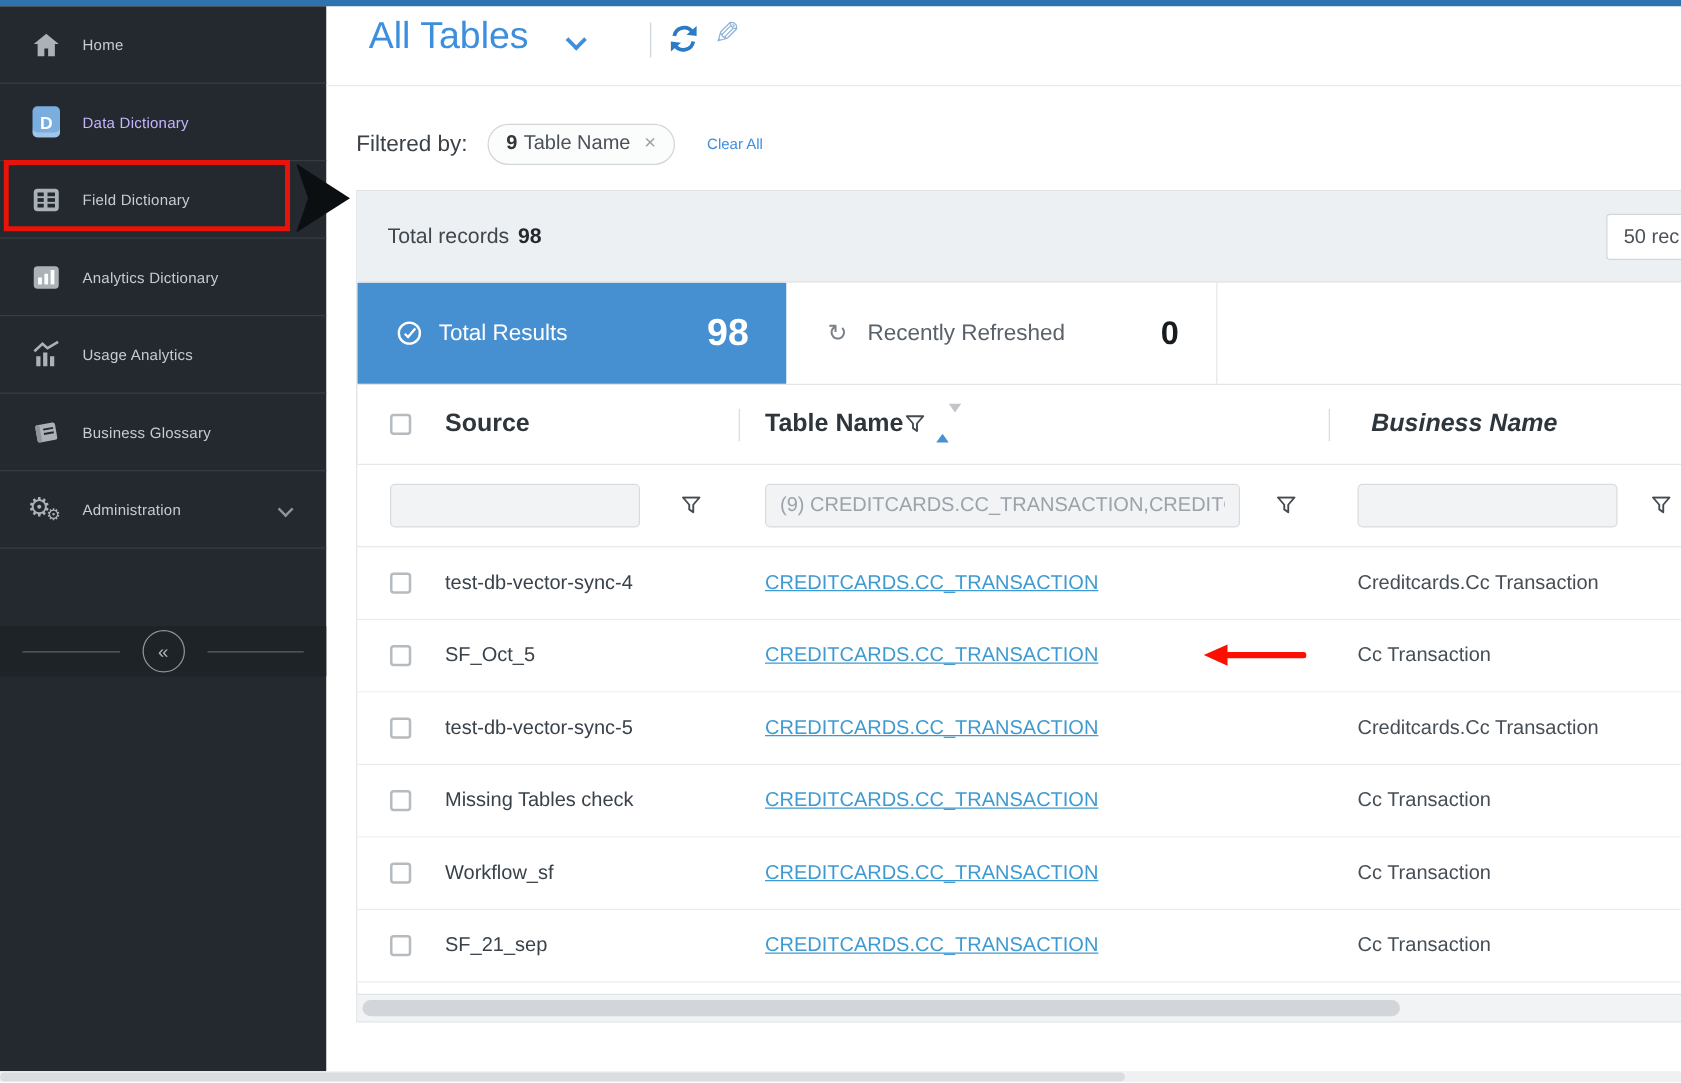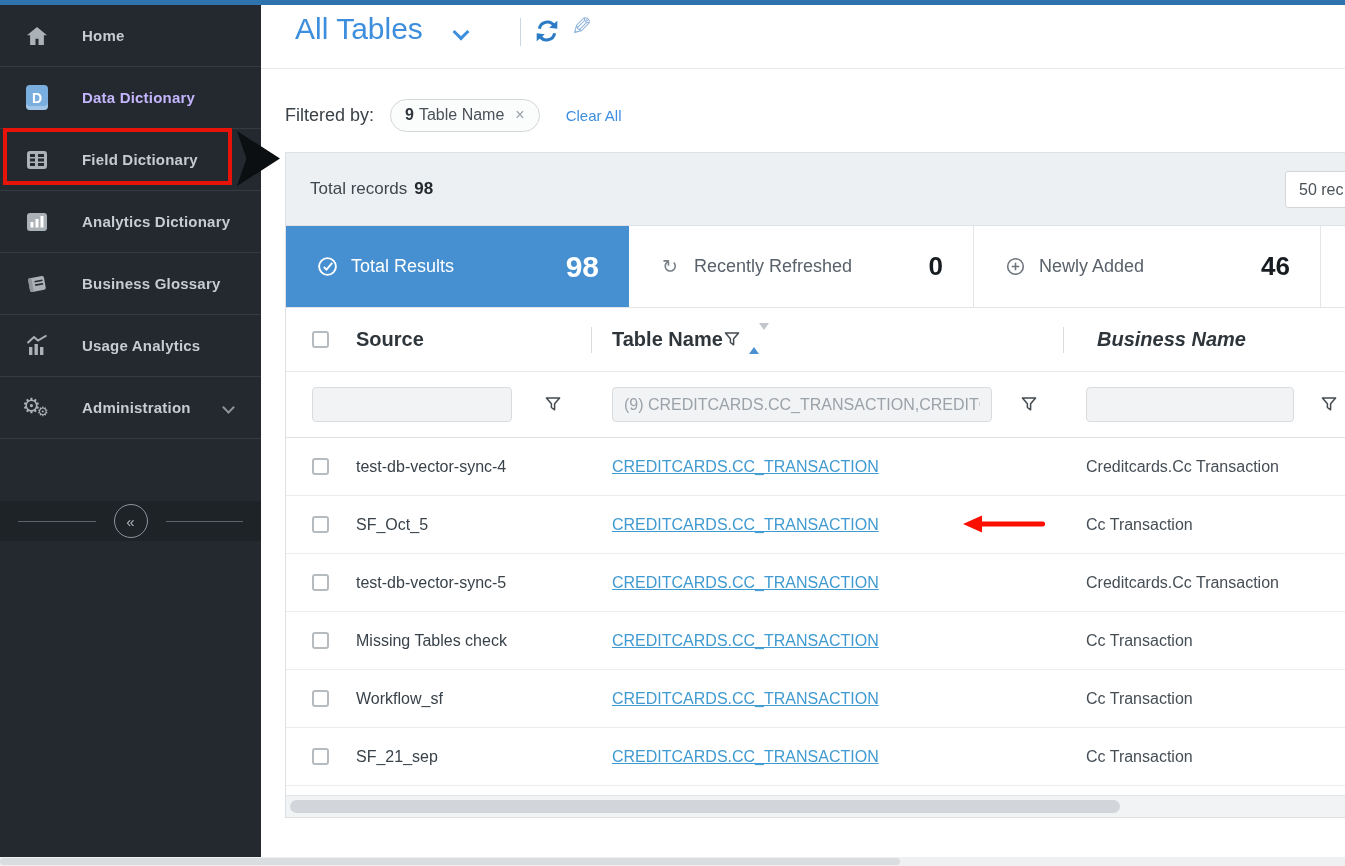--- a/index.html
+++ b/index.html
@@ -7,21 +7,21 @@
   #page { position:relative; width:1345px; height:866px; overflow:hidden; background:#fff; }
 
   
   .topbar { position:absolute; left:0; top:0; width:1345px; height:5px; background:#2e73ad; }
 
   
   .sidebar { position:absolute; left:0; top:5px; width:261px; height:852px; background:#23292e; }
   .side-item { position:relative; height:62px; display:flex; align-items:center; padding-left:24px;
                border-bottom:1px solid #343c42; cursor:pointer; }
   .side-item .ic { width:26px; height:26px; display:flex; align-items:center; justify-content:center; flex:none; }
-  .side-item .lbl { margin-left:32px; font-size:15px; color:#c6cdd2; letter-spacing:.2px;font-weight:bold; }
+  .side-item .lbl { margin-left:16px; font-size:12px; color:#c6cdd2; letter-spacing:.2px; }
   .side-item.active .lbl { color:#c4b5fd; }
   .dd-badge { width:22px; height:25px; background:#79aede; border-radius:4px; color:#fff; font-weight:bold;
               font-size:14px; display:flex; align-items:center; justify-content:center;
               box-shadow: inset 0 -4px 0 rgba(255,255,255,.3); }
   .gears { position:relative; width:26px; height:26px; color:#aab2b7; }
   .gears .g1 { position:absolute; left:-2px; top:-1px; font-size:21px; }
   .gears .g2 { position:absolute; left:13px; top:9px; font-size:13px; }
   .chev-down { position:absolute; right:28px; top:26px; width:9px; height:9px;
                border-right:2px solid #8d959b; border-bottom:2px solid #8d959b; transform:rotate(45deg); }
   .collapse-strip { position:absolute; left:0; top:496px; width:261px; height:40px; background:#1d2327;
@@ -42,21 +42,21 @@
   .hd-rule { position:absolute; left:261px; top:68px; width:1084px; height:1px; background:#e7eaed; }
 
   
   .filterbar { position:absolute; left:285px; top:98px; height:34px; display:flex; align-items:center; }
   .fb-label { font-size:18px; color:#3a4147; }
   .fb-chip { margin-left:16px; height:33px; border:1px solid #d3d6d9; border-radius:17px; background:#fbfcfc;
              display:flex; align-items:center; padding:0 14px; cursor:pointer; }
   .fb-chip .cnt { font-weight:bold; font-size:16px; color:#2f363c; }
   .fb-chip .txt { margin-left:5px; font-size:16px; color:#4a5157; }
   .fb-chip .x { margin-left:11px; font-size:16px; color:#9aa1a7; cursor:pointer; }
-  .fb-clear { margin-left:26px; font-size:15px; color:#3e8ede; cursor:pointer; }
+  .fb-clear { margin-left:26px; font-size:12px; color:#3e8ede; cursor:pointer; }
 
   
   .card { position:absolute; left:285px; top:152px; width:1115px; height:666px; border:1px solid #dde1e4; background:#fff; }
   .recbar { position:relative; height:73px; background:#edf0f2; border-bottom:1px solid #e0e3e6;
             display:flex; align-items:center; padding-left:24px; font-size:17px; color:#3f474e; }
   .recbar b { color:#23292e; margin-left:7px; }
   .pagesize { position:absolute; left:999px; top:18px; width:130px; height:37px; background:#fff;
               border:1px solid #d3d6d9; border-radius:3px; display:flex; align-items:center;
               padding-left:13px; font-size:16px; color:#4a5158; cursor:pointer; }
 
@@ -152,41 +152,41 @@
             <rect x="10.5" y="9" width="3" height="8.5" fill="#fff"></rect>
             <rect x="15.5" y="6" width="3" height="11.5" fill="#fff"></rect>
         </svg>
       </span>
       <span class="lbl">Analytics Dictionary</span>
     </div>
 
     <div class="side-item">
       <span class="ic">
         <svg width="24" height="24" viewBox="0 0 24 24">
+          <rect x="4" y="13" width="3.4" height="8" fill="#aab2b7"></rect>
+            <rect x="9.5" y="10" width="3.4" height="11" fill="#aab2b7"></rect>
+            <rect x="15" y="13" width="3.4" height="8" fill="#aab2b7"></rect>
+          <polyline points="2.5,9 9,3 13,6.5 21.5,1.5" fill="none" stroke="#aab2b7" stroke-width="2"></polyline>
+        </svg>
+      </span>
+      <span class="lbl">Usage Analytics</span>
+    </div>
+
+    <div class="side-item">
+      <span class="ic">
+        <svg width="24" height="24" viewBox="0 0 24 24">
           <g transform="rotate(-10 12 12)">
             <rect x="4" y="5" width="16" height="14" rx="2" fill="#aab2b7"></rect>
             <rect x="4" y="5" width="3.5" height="14" rx="1.5" fill="#8d959b"></rect>
             <rect x="10" y="8.5" width="8" height="1.6" fill="#23292e"></rect>
               <rect x="10" y="12" width="8" height="1.6" fill="#23292e"></rect>
           </g>
         </svg>
       </span>
       <span class="lbl">Business Glossary</span>
-    </div>
-
-    <div class="side-item">
-      <span class="ic">
-        <svg width="24" height="24" viewBox="0 0 24 24">
-          <rect x="4" y="13" width="3.4" height="8" fill="#aab2b7"></rect>
-            <rect x="9.5" y="10" width="3.4" height="11" fill="#aab2b7"></rect>
-            <rect x="15" y="13" width="3.4" height="8" fill="#aab2b7"></rect>
-          <polyline points="2.5,9 9,3 13,6.5 21.5,1.5" fill="none" stroke="#aab2b7" stroke-width="2"></polyline>
-        </svg>
-      </span>
-      <span class="lbl">Usage Analytics</span>
     </div>
 
     <div class="side-item">
       <span class="ic">
         <span class="gears">
             <span class="g1">⚙</span>
             <span class="g2">⚙</span>
           </span>
       </span>
       <span class="lbl">Administration</span>
@@ -247,31 +247,20 @@
           </svg>
         </span>
         <span class="tlbl">Total Results</span>
         <span class="tcnt">98</span>
       </div>
       <div class="tab" style="width:345px;">
         <span class="ticon">↻</span>
         <span class="tlbl">Recently Refreshed</span>
         <span class="tcnt">0</span>
       </div>
-      <div class="tab" style="width:347px;">
-        <span class="ticon">
-          <svg width="19" height="19" viewBox="0 0 18 18">
-            <circle cx="9" cy="9" r="7.4" fill="none" stroke="#6e757c" stroke-width="1.5"></circle>
-            <line x1="9" y1="5.4" x2="9" y2="12.6" stroke="#6e757c" stroke-width="1.5"></line>
-            <line x1="5.4" y1="9" x2="12.6" y2="9" stroke="#6e757c" stroke-width="1.5"></line>
-          </svg>
-        </span>
-        <span class="tlbl">Newly Added</span>
-        <span class="tcnt">46</span>
-      </div>
     </div>
 
     <div class="gridhead">
       <span class="checkbox" style="margin-left:26px;"></span>
       <span class="hlbl" style="margin-left:27px;">Source</span>
       <span class="vdiv" style="left:305px;"></span>
       <span class="hlbl" style="position:absolute; left:326px;">Table Name</span>
       <button class="funnel-btn" style="position:absolute; left:438px; top:24px;">
         <svg width="16" height="15" viewBox="0 0 16 15">
             <path d="M1.4 1h13.2l-5 5.8v6l-3.2-2.3V6.8z" fill="none" stroke="#434a50" stroke-width="1.5" stroke-linejoin="round"></path>

